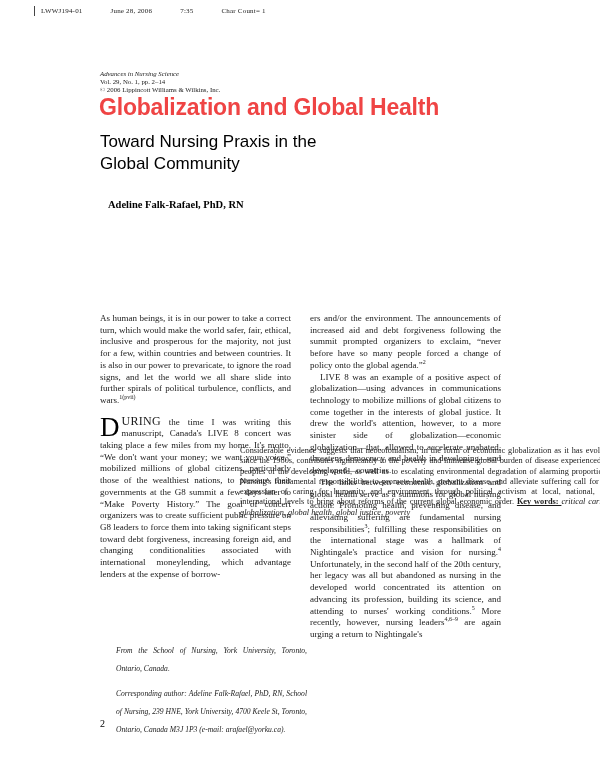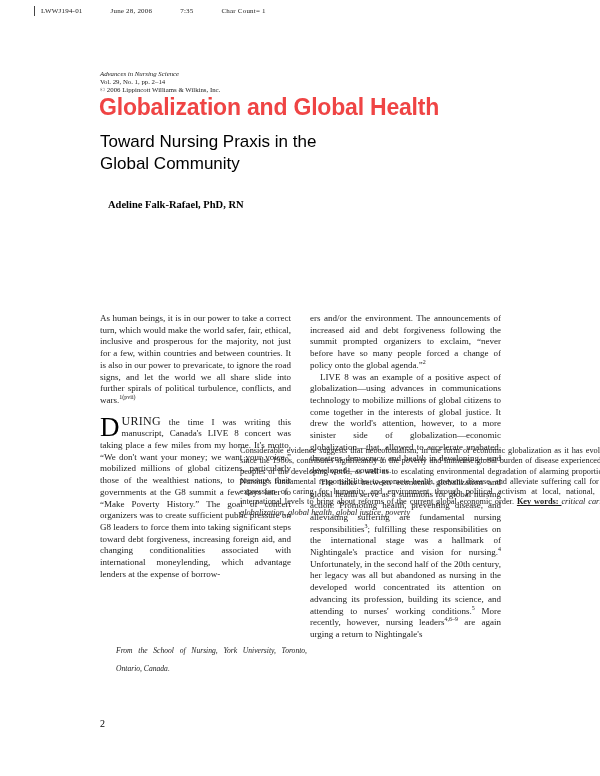--- a/index.html
+++ b/index.html
@@ -71,17 +71,18 @@
       <div class="para body-first"><span class="dropcap">D</span><span class="sc">URING</span><span> the time I was writing this manuscript, Canada's LIVE 8 concert was taking place a few miles from my home. It's motto, “We don't want your money; we want your voice,” mobilized millions of global citizens, particularly those of the wealthiest nations, to pressure their governments at the G8 summit a few days later to “Make Poverty History.” The goal of concert organizers was to create sufficient public pressure on G8 leaders to force them into taking significant steps toward debt forgiveness, increasing foreign aid, and changing conditionalities associated with international moneylending, which advantage lenders at the expense of borrow-</span></div>
     </div>
   <div class="col col-right">
       <div class="para body"><span>ers and/or the environment. The announcements of increased aid and debt forgiveness following the summit prompted organizers to exclaim, “never before have so many people forced a change of policy onto the global agenda.”</span><span class="sup">2</span></div>
       <div class="para body indent"><span>LIVE 8 was an example of a positive aspect of globalization—using advances in communications technology to mobilize millions of global citizens to come together in the interests of global justice. It drew the world's attention, however, to a more sinister side of globalization—economic globalization—that, allowed to accelerate unabated, threatens democracy and health in developing—and developed—countries.</span></div>
       <div class="para body indent"><span>The links between economic globalization and global health serve as a summons for global nursing action. Promoting health, preventing disease, and alleviating suffering are fundamental nursing responsibilities</span><span class="sup">3</span><span>; fulfilling these responsibilities on the international stage was a hallmark of Nightingale's practice and vision for nursing.</span><span class="sup">4</span><span> Unfortunately, in the second half of the 20th century, her legacy was all but abandoned as nursing in the developed world concentrated its attention on advancing its profession, building its science, and attending to nurses' working conditions.</span><span class="sup">5</span><span> More recently, however, nursing leaders</span><span class="sup">4,6–9</span><span> are again urging a return to Nightingale's</span></div>
     </div>
 
   <div class="footnotes">
       <div class="para footnote"><span>From the School of Nursing, York University, Toronto, Ontario, Canada.</span></div>
+      <div class="para footnote"><span>Corresponding author: Adeline Falk-Rafael, PhD, RN, School of Nursing, 239 HNE, York University, 4700 Keele St, Toronto, Ontario, Canada M3J 1P3 (e-mail: arafael@yorku.ca).</span></div>
     </div>
 
   <div class="page-number">2</div>
 
 </div>
 
 </body></html>

